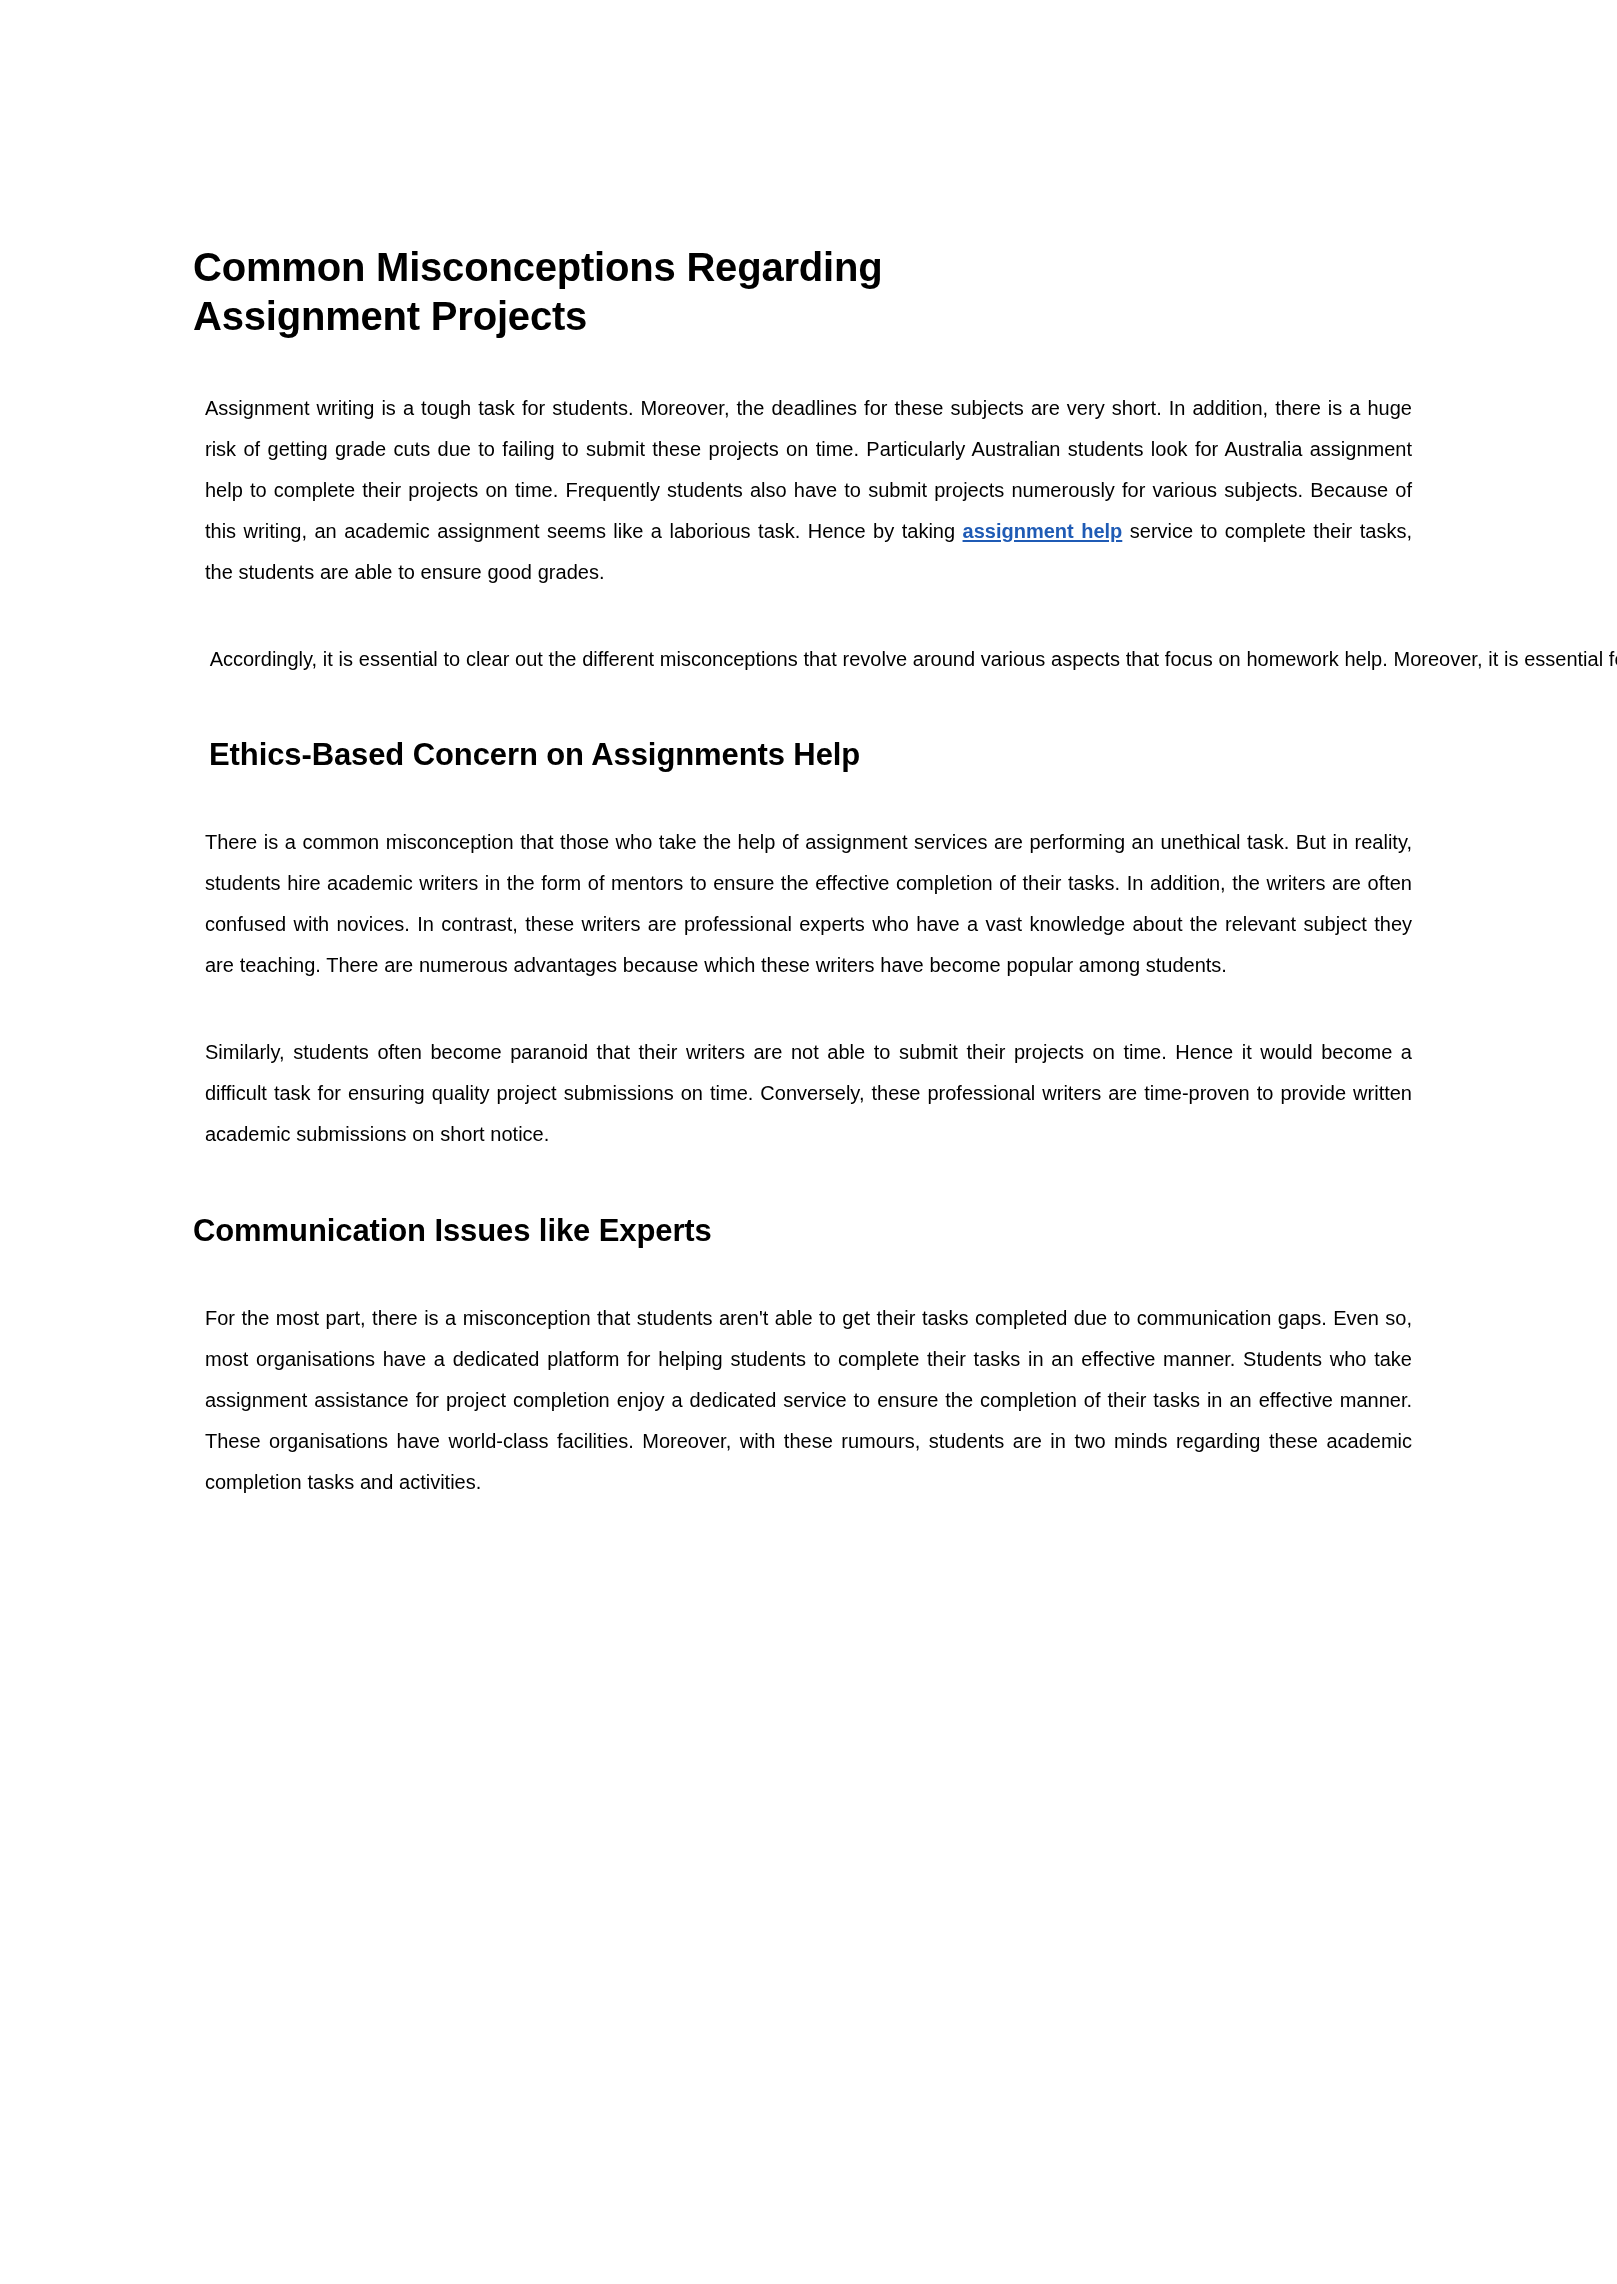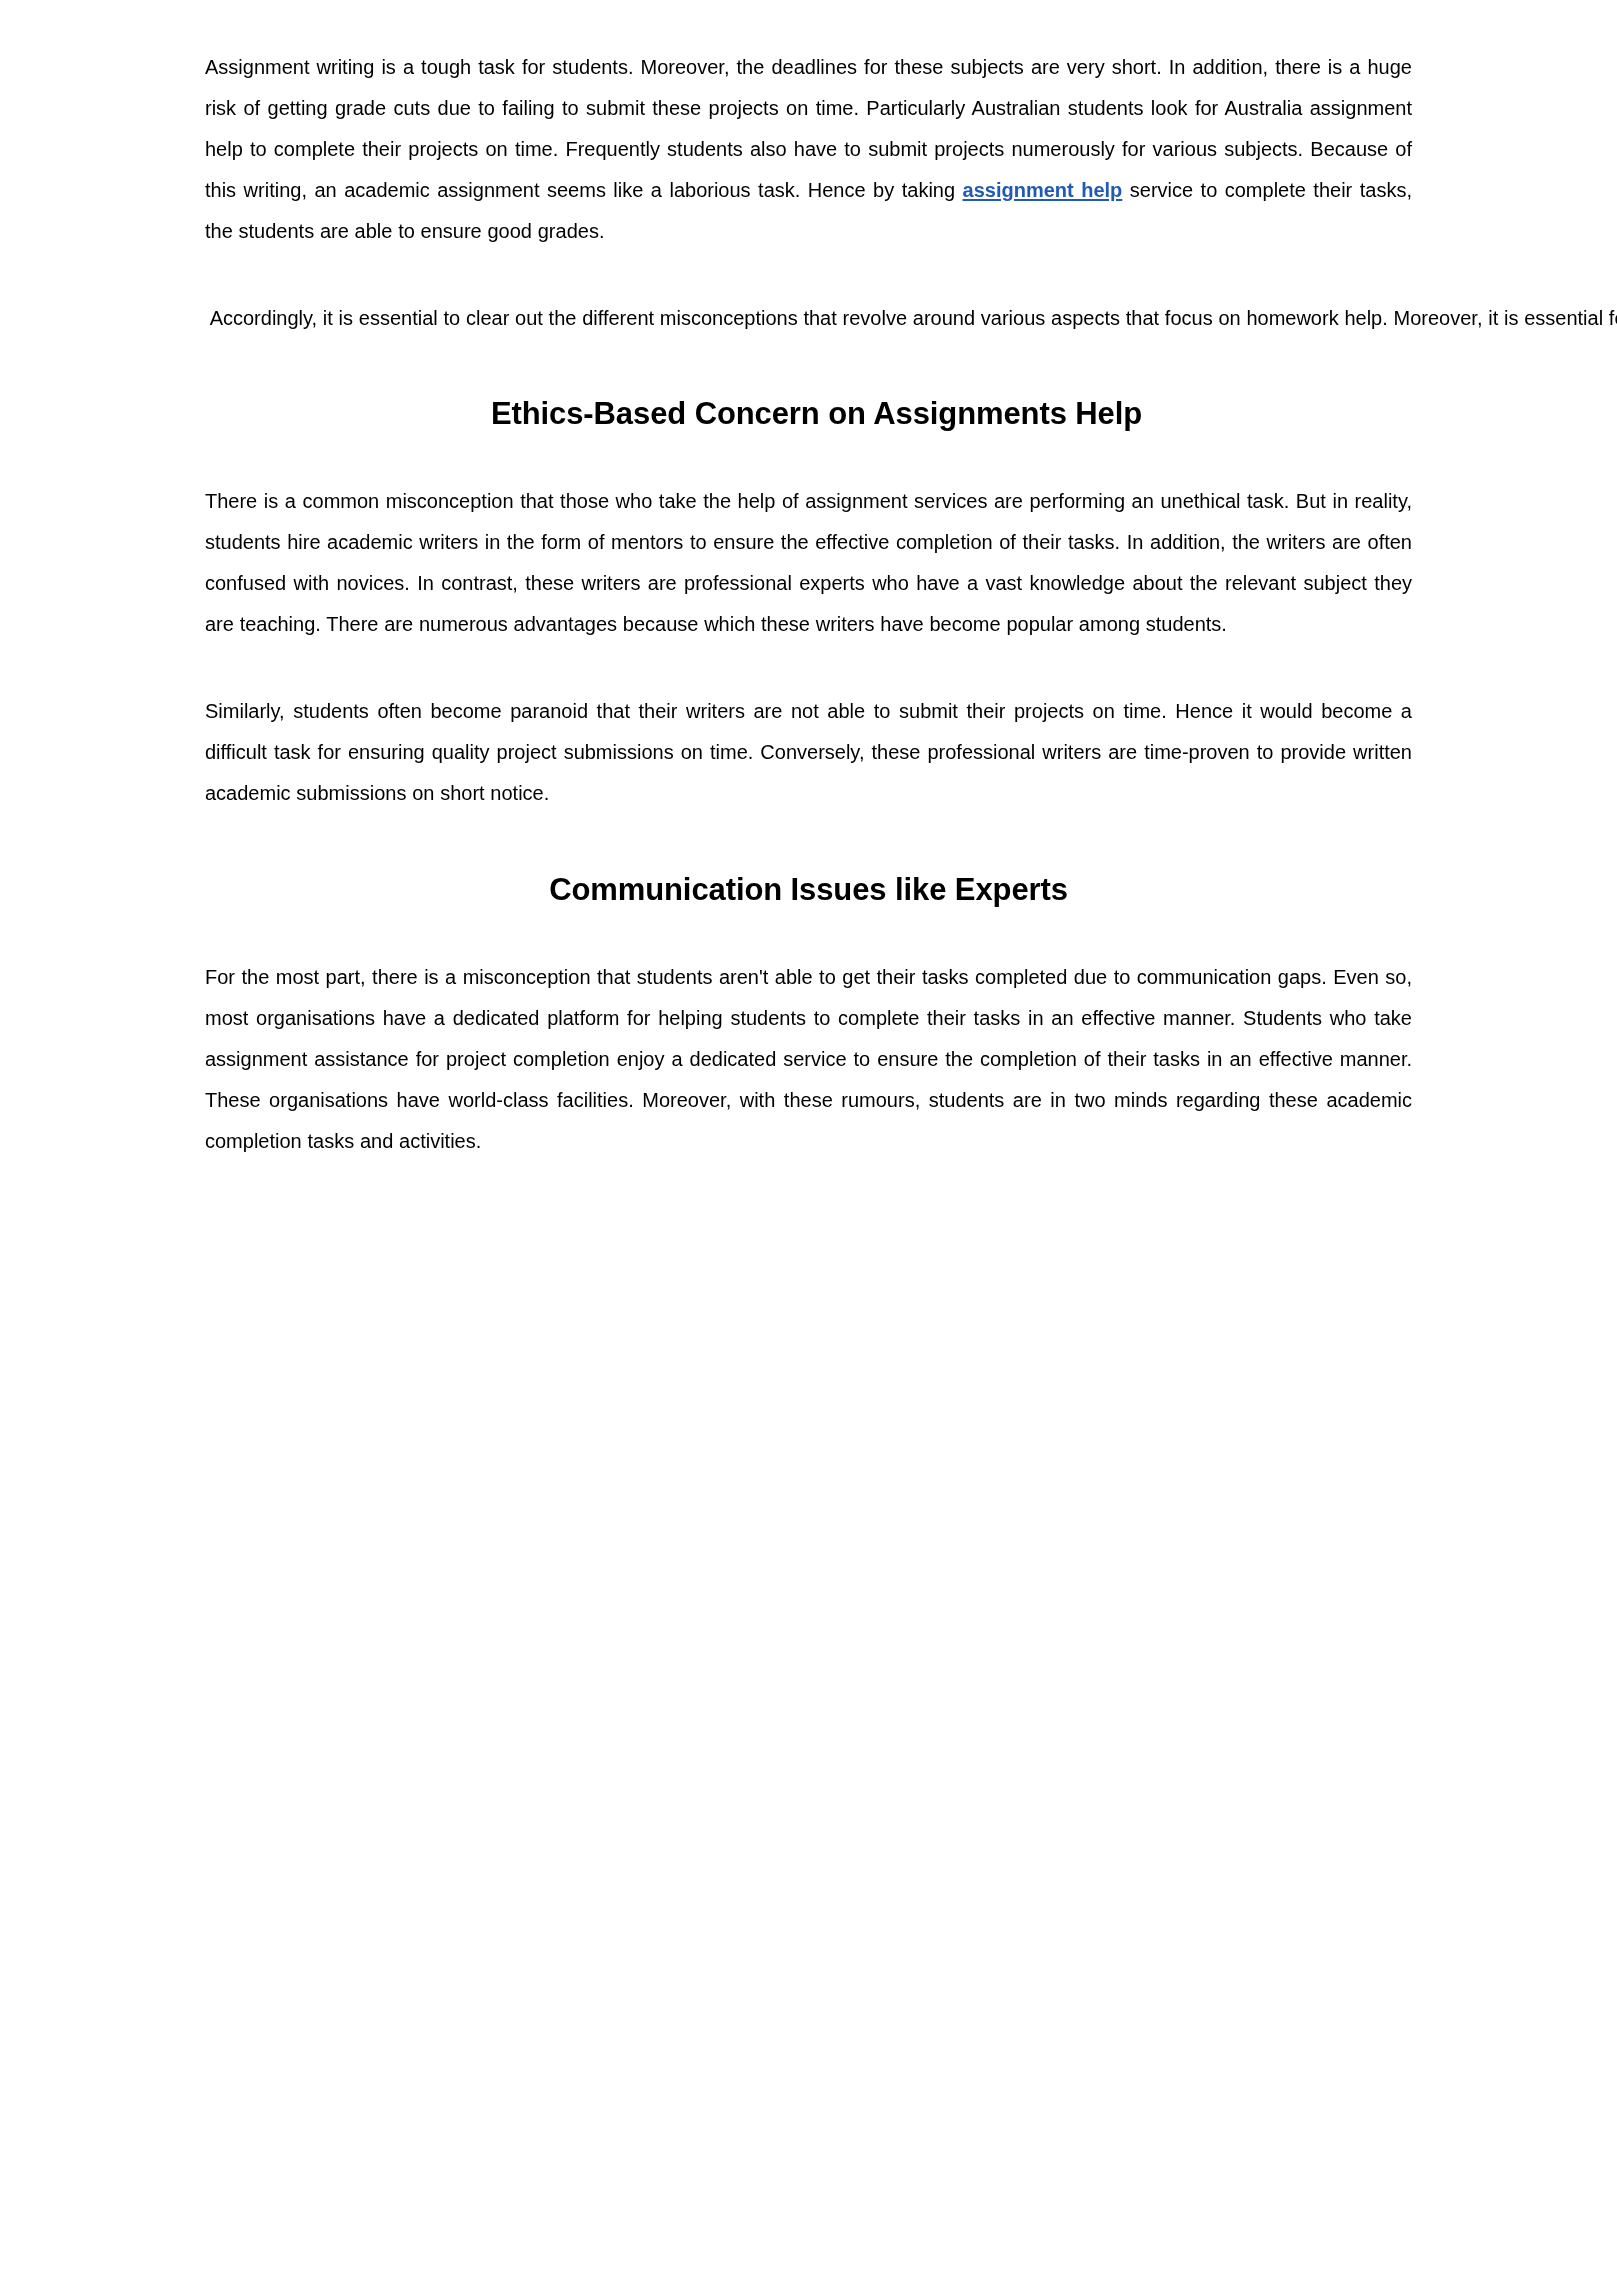--- a/index.html
+++ b/index.html
@@ -39,21 +39,20 @@
     padding-top: 243px;
   }
   h2.section-heading {
     margin: 0;
     padding: 0;
     font-size: 31px;
     line-height: 40px;
     font-weight: bold;
     color: #000000;
     letter-spacing: -0.1px;
-    text-align: center;
   }
   h2.indented {
     padding-left: 16px;
   }
   p.body-par {
     margin: 12px;
     padding: 0;
     font-size: 20px;
     line-height: 41px;
     text-align: justify;
@@ -74,20 +73,21 @@
     text-decoration-thickness: 1.9px;
   }
   .nbsp-lead { white-space: pre; }
 </style>
 </head>
 <body>
 
 <div class="page">
   <div class="content">
 
+    <h1 class="doc-title"><span>Common Misconceptions Regarding</span><br><span>Assignment Projects</span></h1>
 
     <div class="sp-after-title"></div>
 
     <p class="body-par"><span>Assignment writing is a tough task for students. Moreover, the deadlines for these subjects are very short. In addition, there is a huge risk of getting grade cuts due to failing to submit these projects on time. Particularly Australian students look for Australia assignment help to complete their projects on time. Frequently students also have to submit projects numerously for various subjects. Because of this writing, an academic assignment seems like a laborious task. Hence by taking </span><a class="inline-link" href="#">assignment help</a><span> service to complete their tasks, the students are able to ensure good grades.</span></p>
 
     <div class="sp-par"></div>
 
     <p class="body-par nbsp-lead"> Accordingly, it is essential to clear out the different misconceptions that revolve around various aspects that focus on homework help. Moreover, it is essential for students to seek assignment writing help to have a variety of project completion tasks, besides a variety of misconceptions that are in action, which could cause an immense trouble to the students. Because of this, it becomes essential for students to have a proper understanding of these assignment project helpers.</p>
 
     <div class="sp-before-h2"></div>

